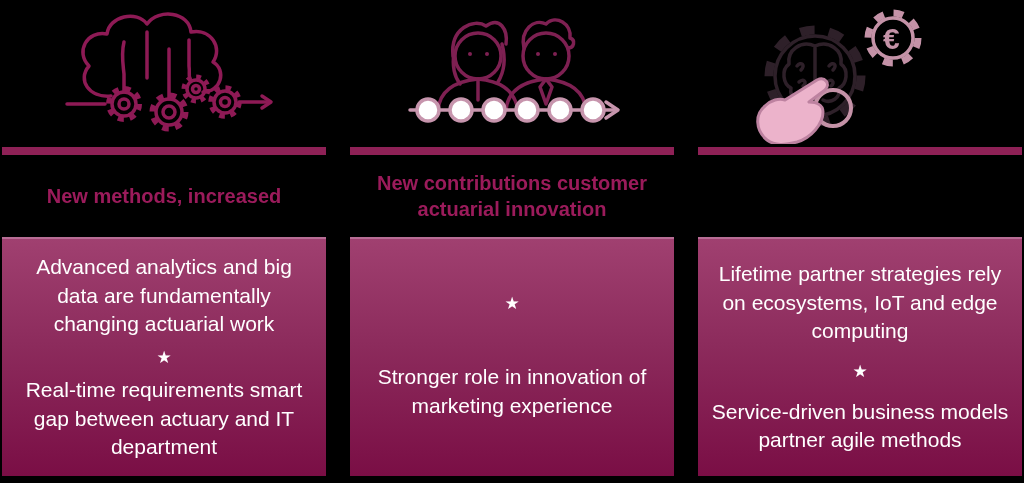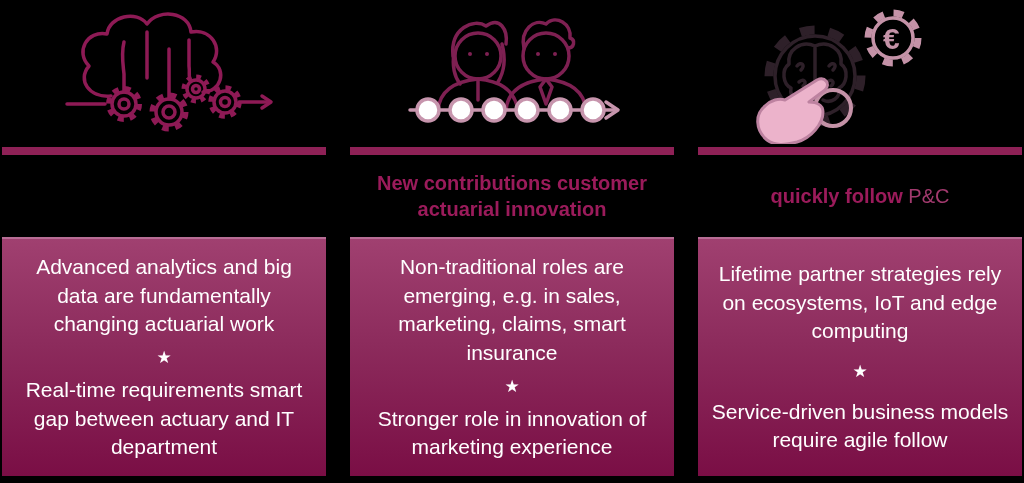--- a/index.html
+++ b/index.html
@@ -119,20 +119,21 @@
           </g>
           <g>
             <circle class="mline" cx="176" cy="98" r="11"></circle>
             <circle class="mline" cx="176" cy="98" r="4.5"></circle>
             <circle cx="176" cy="98" r="14" fill="none" stroke="#8e1a55" stroke-width="5.5" stroke-dasharray="5.5 5.5"></circle>
           </g>
         </svg>
       </div>
       <div class="bar"></div>
       <h2 class="heading">
+        <span class="hl">New methods, increased</span>
       </h2>
       <div class="box">
         <p>Advanced analytics and big data are fundamentally changing actuarial work</p>
         <div class="star">★</div>
         <p>Real-time requirements smart gap between actuary and IT department</p>
       </div>
     </div>
 
     <div class="column">
       <div class="icon-area">
@@ -169,21 +170,20 @@
             <circle class="procdot" cx="243" cy="106" r="11"></circle>
           </g>
         </svg>
       </div>
       <div class="bar"></div>
       <h2 class="heading">
         <span class="hl">New contributions customer</span>
         <span class="hl"><span>actuarial innovation</span><span class="light"></span></span>
       </h2>
       <div class="box">
-        <p>Non-traditional roles are emerging, e.g. in sales, marketing, claims, smart insurance</p>
         <div class="star">★</div>
         <p>Stronger role in innovation of marketing experience</p>
       </div>
     </div>
 
     <div class="column">
       <div class="icon-area">
         <svg class="icon-shift" width="210" height="140" viewBox="0 0 210 140">
 
           <g>
@@ -205,23 +205,22 @@
           </g>
 
           <g>
             <circle class="rose" stroke-width="4" cx="100" cy="104" r="18"></circle>
             <path class="hand" d="M34,136 C22,126 22,110 32,102 C38,96 46,94 52,96 L84,76 C92,72 98,80 92,86 L76,98 C82,98 90,100 90,108 C90,120 78,134 64,138 C52,141 42,142 34,136 Z"></path>
           </g>
         </svg>
       </div>
       <div class="bar"></div>
       <h2 class="heading">
-        <span class="hl"><span>quickly follow </span><span class="light">P&amp;C</span></span>
       </h2>
       <div class="box">
         <p>Lifetime partner strategies rely on ecosystems, IoT and edge computing</p>
         <div class="star">★</div>
-        <p>Service-driven business models require agile follow</p>
+        <p>Service-driven business models partner agile methods</p>
       </div>
     </div>
 
   </div>
 </div>
 
 </body></html>

